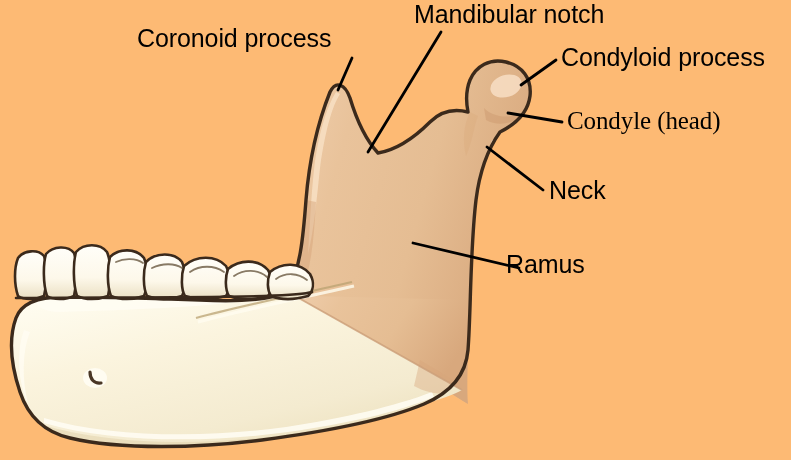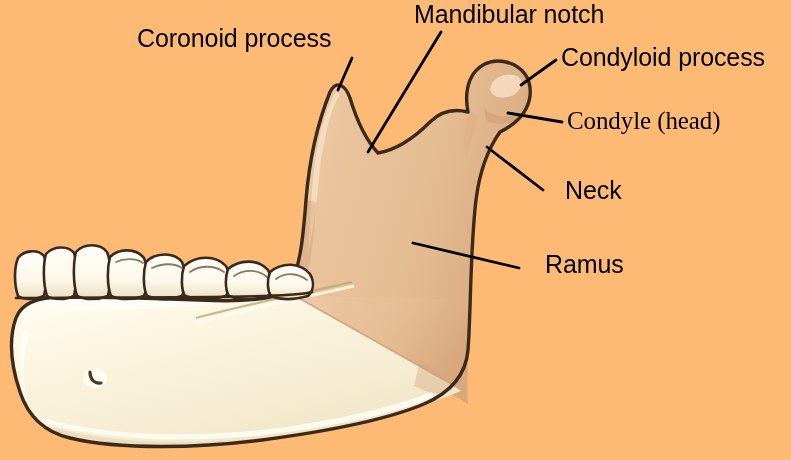--- a/index.html
+++ b/index.html
@@ -30,22 +30,22 @@
     font-size: 25px;
     line-height: 25px;
     color: #000000;
     white-space: nowrap;
     letter-spacing: -0.1px;
   }
   #lbl-coronoid   { left: 137px; top: 26px; }
   #lbl-notch      { left: 414px; top: 2px;  }
   #lbl-condyloid  { left: 561px; top: 45px; }
   #lbl-condyle    { left: 567px; top: 108px; font-family: Liberation Serif, serif; }
-  #lbl-neck       { left: 549px; top: 178px; margin-left: 16px; }
-  #lbl-ramus      { left: 545px; top: 252px; }
+  #lbl-neck       { left: 549px; top: 178px; }
+  #lbl-ramus      { left: 506px; top: 252px; }
 </style>
 </head>
 <body>
 
 <div id="figure">
 
   <svg id="bone-svg" viewBox="0 0 791 460" xmlns="http://www.w3.org/2000/svg">
     <defs>
       <linearGradient id="gradRamus" x1="0" y1="0" x2="1" y2="0.4">
         <stop offset="0%" stop-color="#f0cfae"></stop>

